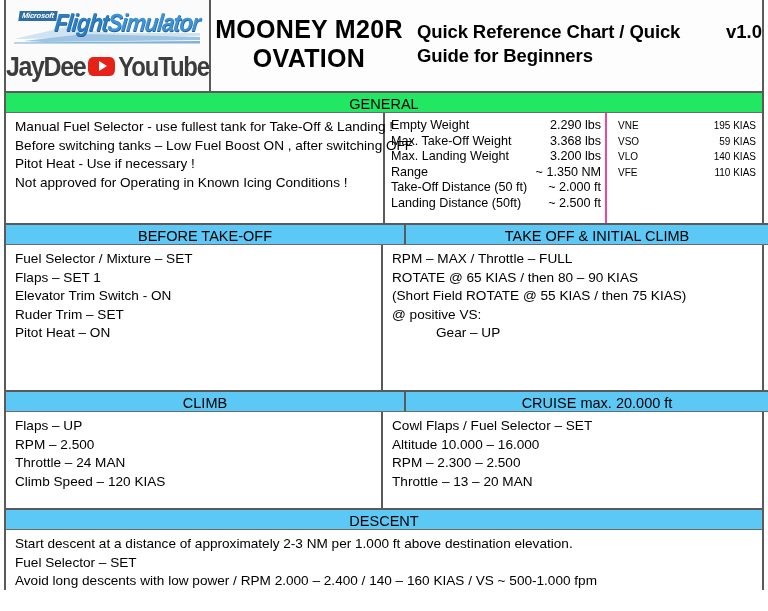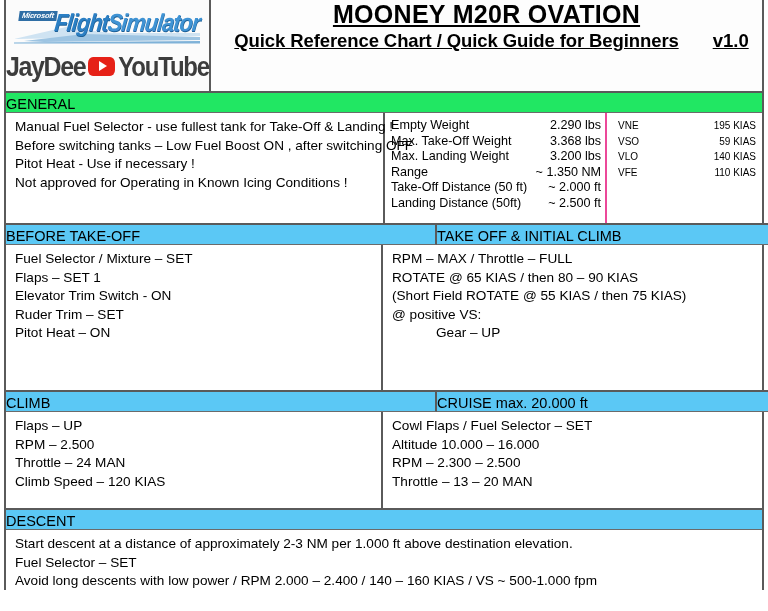--- a/index.html
+++ b/index.html
@@ -136,25 +136,24 @@
     line-height: 25px;
     letter-spacing: -1.2px;
     color: #3c3c3c;
     transform: scaleY(1.12);
     white-space: nowrap;
   }
 
   .title-cell {
     flex: 1;
     display: flex;
-    flex-direction: column;
-    justify-content: flex-start;
+    flex-direction: row;
+    justify-content: space-between;
     align-items: center;
     padding-bottom: 4px;
-    text-decoration: underline;
   }
   .title-main {
     font-size: 25px;
     font-weight: bold;
     letter-spacing: 0.3px;
     line-height: 29px;
     text-align: center;
   }
   .title-sub-wrap {
     display: flex;
@@ -181,38 +180,38 @@
   .band {
     margin: 0 4px;
     border-left: 2px solid #5a5a5a;
     border-right: 2px solid #5a5a5a;
     box-sizing: border-box;
   }
 
   .hdr {
     height: 22px;
     line-height: 22px;
-    text-align: left;
+    text-align: center;
     font-size: 14.5px;
     font-weight: normal;
     box-sizing: border-box;
     border-top: 2px solid #5a5a5a;
     border-bottom: 1px solid #6b6b6b;
     overflow: hidden;
     white-space: nowrap;
   }
   .hdr.green { background: #21e763; }
   .hdr.blue  { background: #5bc8f5; }
 
   .hdr-split { display: flex; }
   .hdr-split > .hdr {
     flex: none;
     border-top: 2px solid #5a5a5a;
   }
-  .hdr-left  { width: 431px; border-right: 2px solid #5a5a5a; }
+  .hdr-left  { width: 400px; border-right: 2px solid #5a5a5a; }
   .hdr-right { width: 382px; }
 
   .body-split { display: flex; background: #ffffff; }
   .body-left  { width: 379px; box-sizing: border-box; border-right: 2px solid #5a5a5a; }
   .body-right { width: 381px; box-sizing: border-box; }
 
   .cell-lines {
     padding: 5px 0 0 9px;
     font-size: 13.6px;
     line-height: 18.6px;

